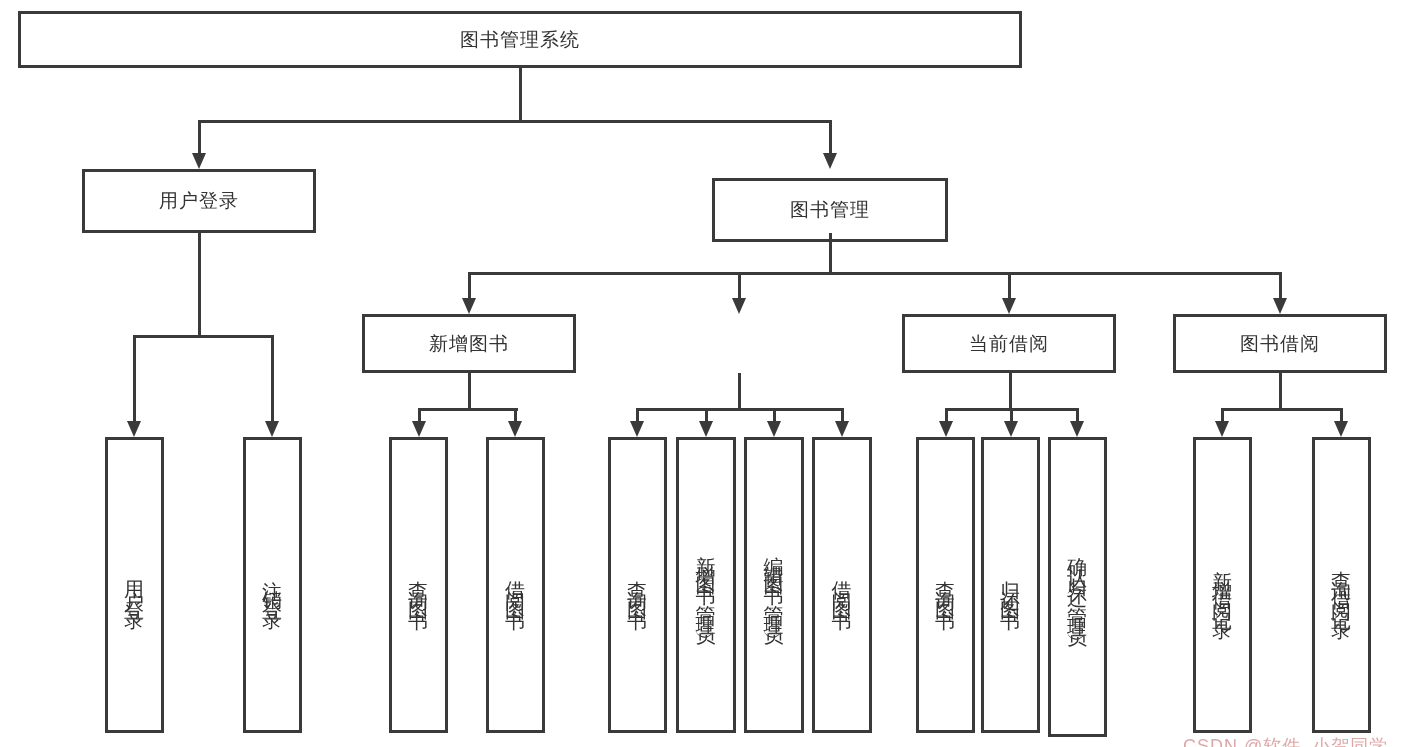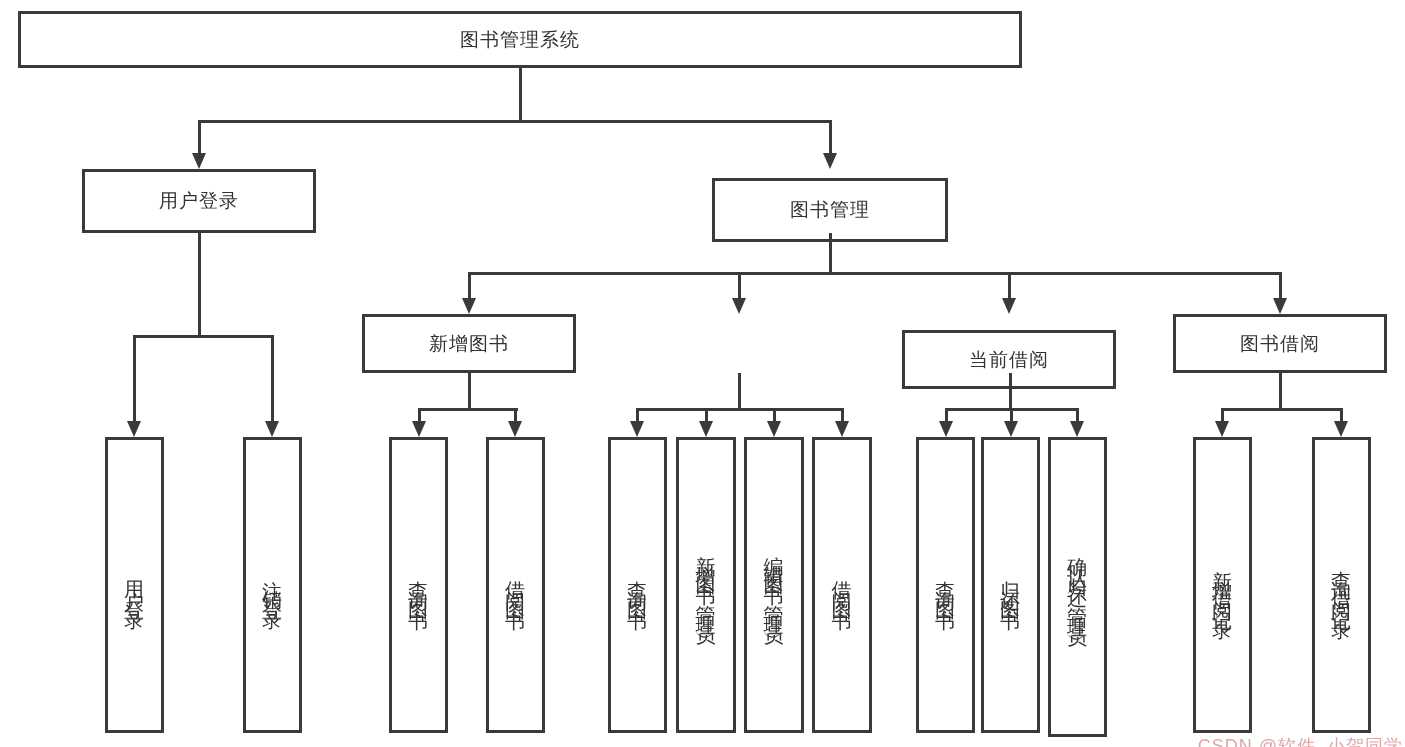--- a/index.html
+++ b/index.html
@@ -1,17 +1,17 @@
 <!DOCTYPE html>
 <html><head>
 <meta charset="utf-8">
 <style>
   html,body{margin:0;padding:0;background:#ffffff;}
   #canvas{position:relative;width:1405px;height:747px;background:#ffffff;overflow:hidden;
-          font-family:"Liberation Sans", sans-serif;text-align:right;}
+          font-family:"Liberation Sans", sans-serif;}
   .box{position:absolute;background:#ffffff;border:3px solid #3a3a3a;box-sizing:border-box;
        display:flex;align-items:center;justify-content:center;
        font-size:19px;color:#333333;letter-spacing:1px;}
   .vbox{font-size:20px;}
   .vbox .vtext{writing-mode:vertical-rl;text-orientation:mixed;letter-spacing:10px;line-height:1;}
   .vline{position:absolute;width:3px;background:#3a3a3a;}
   .hline{position:absolute;height:3px;background:#3a3a3a;}
   .arrow{position:absolute;width:0;height:0;
          border-left:7.5px solid transparent;border-right:7.5px solid transparent;
          border-top:16px solid #3a3a3a;}
@@ -55,21 +55,21 @@
   <div class="vline" style="left:737.5px;top:272px;height:27px;"></div>
   <div class="arrow" style="left:731.5px;top:298px;"></div>
   <div class="vline" style="left:1007.5px;top:272px;height:27px;"></div>
   <div class="arrow" style="left:1001.5px;top:298px;"></div>
   <div class="vline" style="left:1278.5px;top:272px;height:27px;"></div>
   <div class="arrow" style="left:1272.5px;top:298px;"></div>
 
   <div class="box" style="left:362px;top:314px;width:214px;height:59px;">
     <span>新增图书</span>
   </div>
-  <div class="box" style="left:902px;top:330px;width:214px;height:59px;">
+  <div class="box" style="left:902px;top:314px;width:214px;height:59px;">
     <span>当前借阅</span>
   </div>
   <div class="box" style="left:1173px;top:314px;width:214px;height:59px;">
     <span>图书借阅</span>
   </div>
 
   <div class="vline" style="left:467.5px;top:373px;height:35px;"></div>
   <div class="hline" style="left:417.5px;top:408px;width:100px;"></div>
   <div class="vline" style="left:417.5px;top:408px;height:14px;"></div>
   <div class="arrow" style="left:411.5px;top:421px;"></div>

